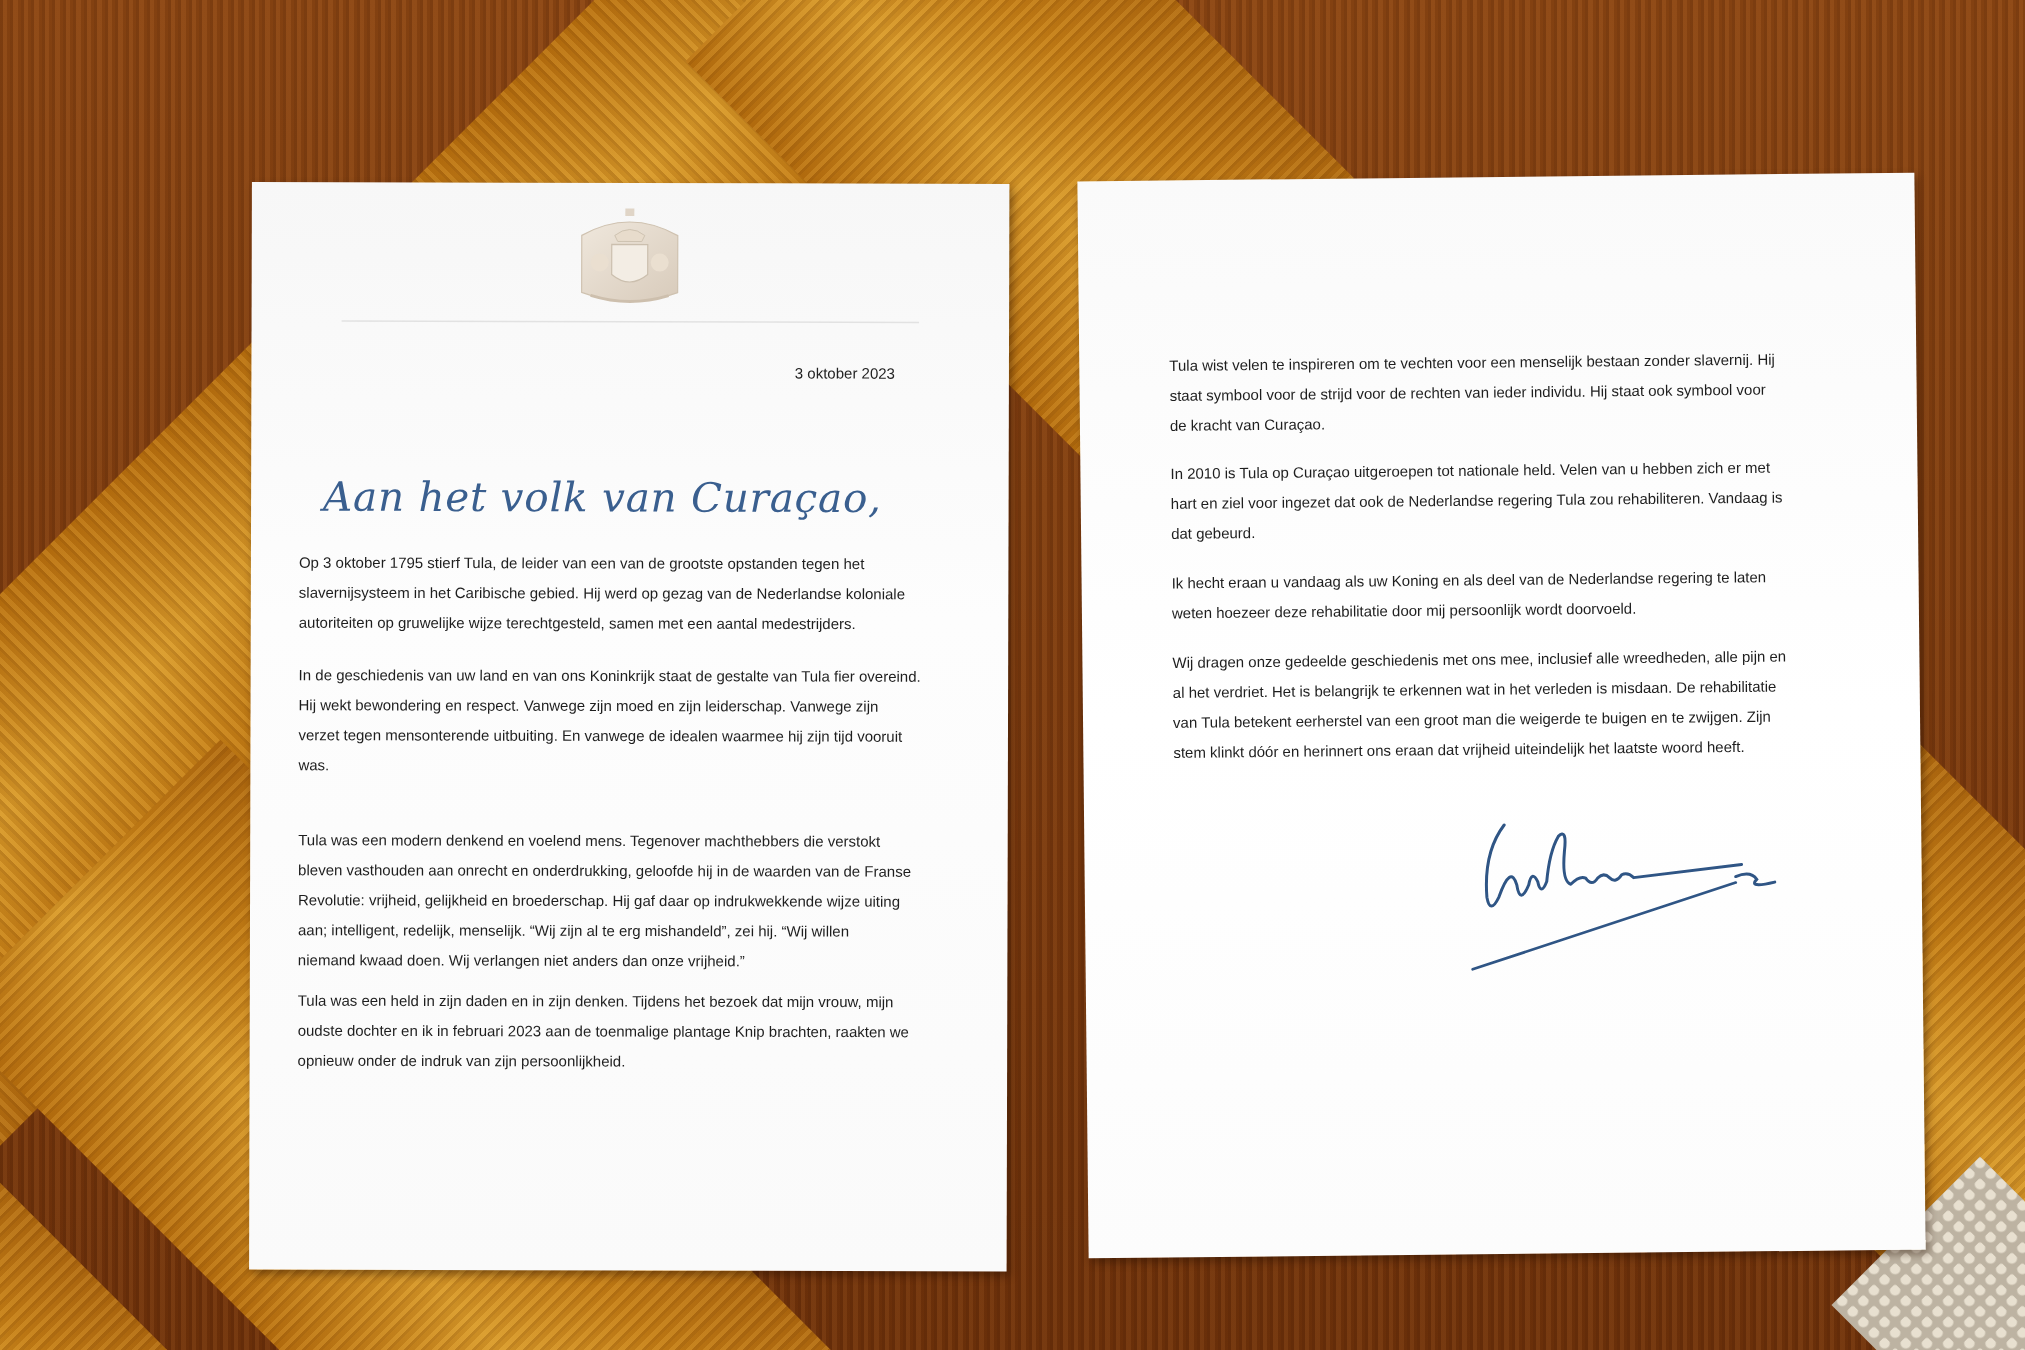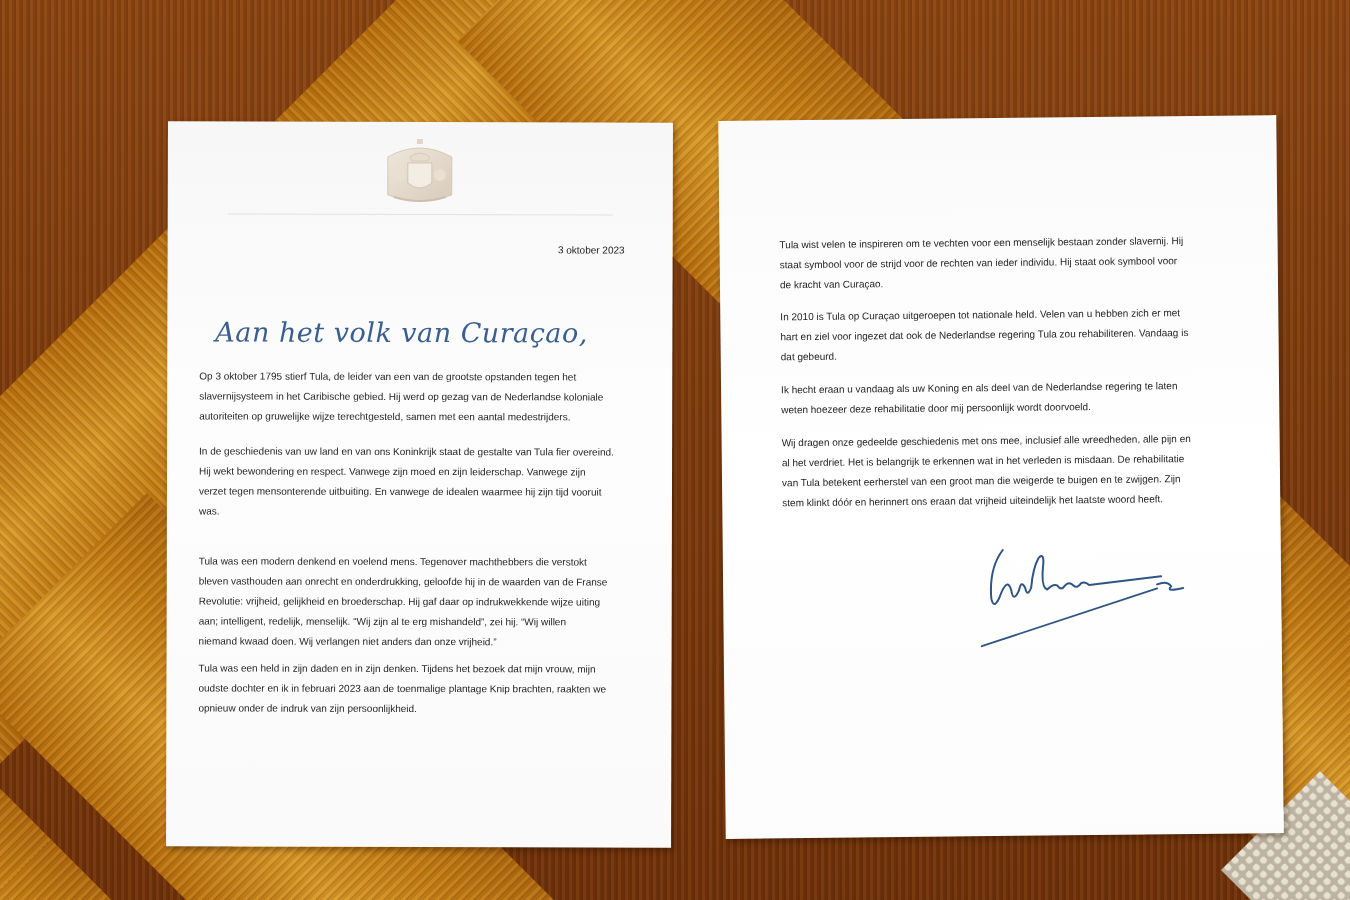--- a/index.html
+++ b/index.html
@@ -47,21 +47,21 @@
     background:linear-gradient(180deg,#fafafa 0%,#ffffff 50%,#fcfcfc 100%);
   }
 
   .crest {
     position:absolute; left:212px; top:15px; width:80px; height:72px;
   }
   .header-rule {
     position:absolute; left:60px; right:60px; top:92px; height:1px; background:#e2e2e2;
   }
   .date {
-    position:absolute; right:48px; top:122px; font-size:10px; color:#222;
+    position:absolute; right:76px; top:122px; font-size:10px; color:#222;
   }
   .salutation {
     position:absolute; left:48px; top:195px;
     font-family:"DejaVu Serif", serif; font-style:italic;
     font-size:27px; color:#3a5f8f; letter-spacing:0.5px; font-weight:300;
   }
   .para {
     position:absolute; font-size:10px; line-height:20px; color:#1e1e1e;
   }
   .left .para { left:32px; width:440px; }

